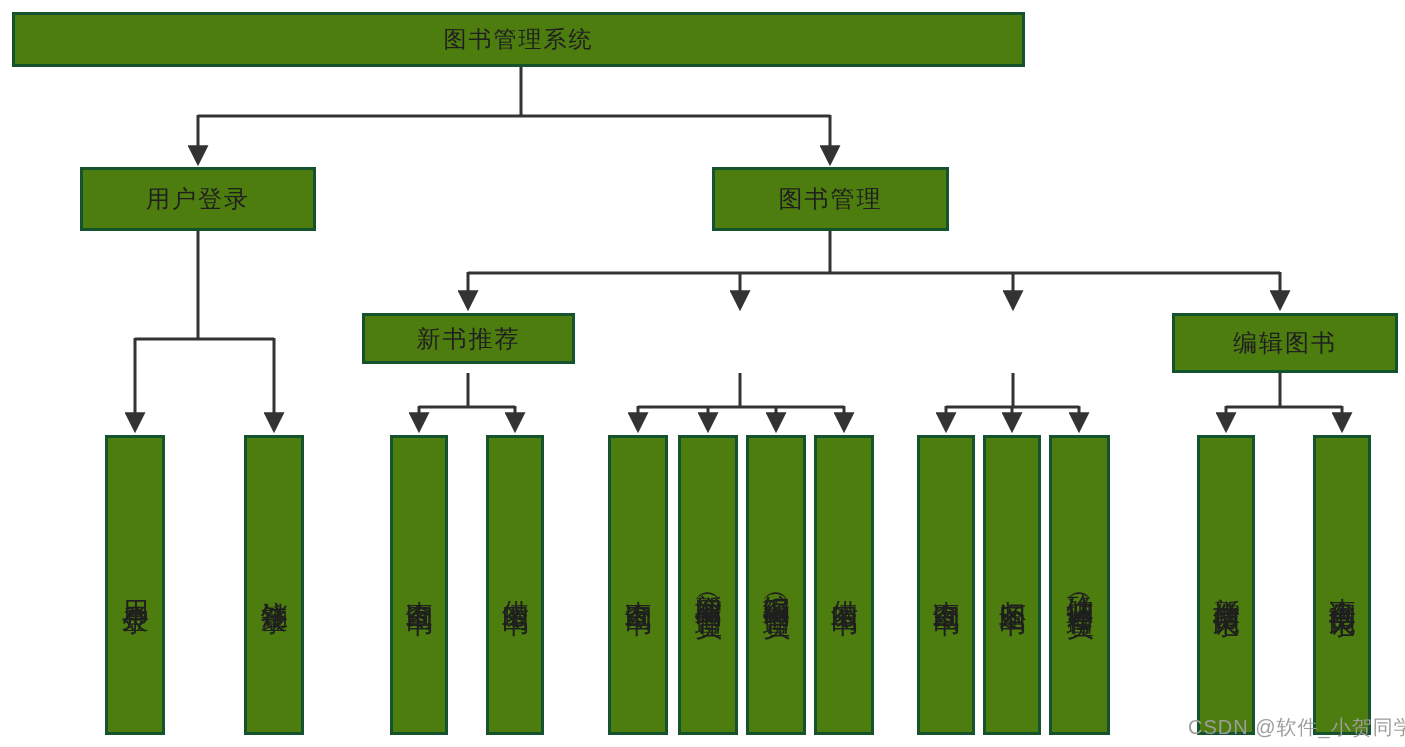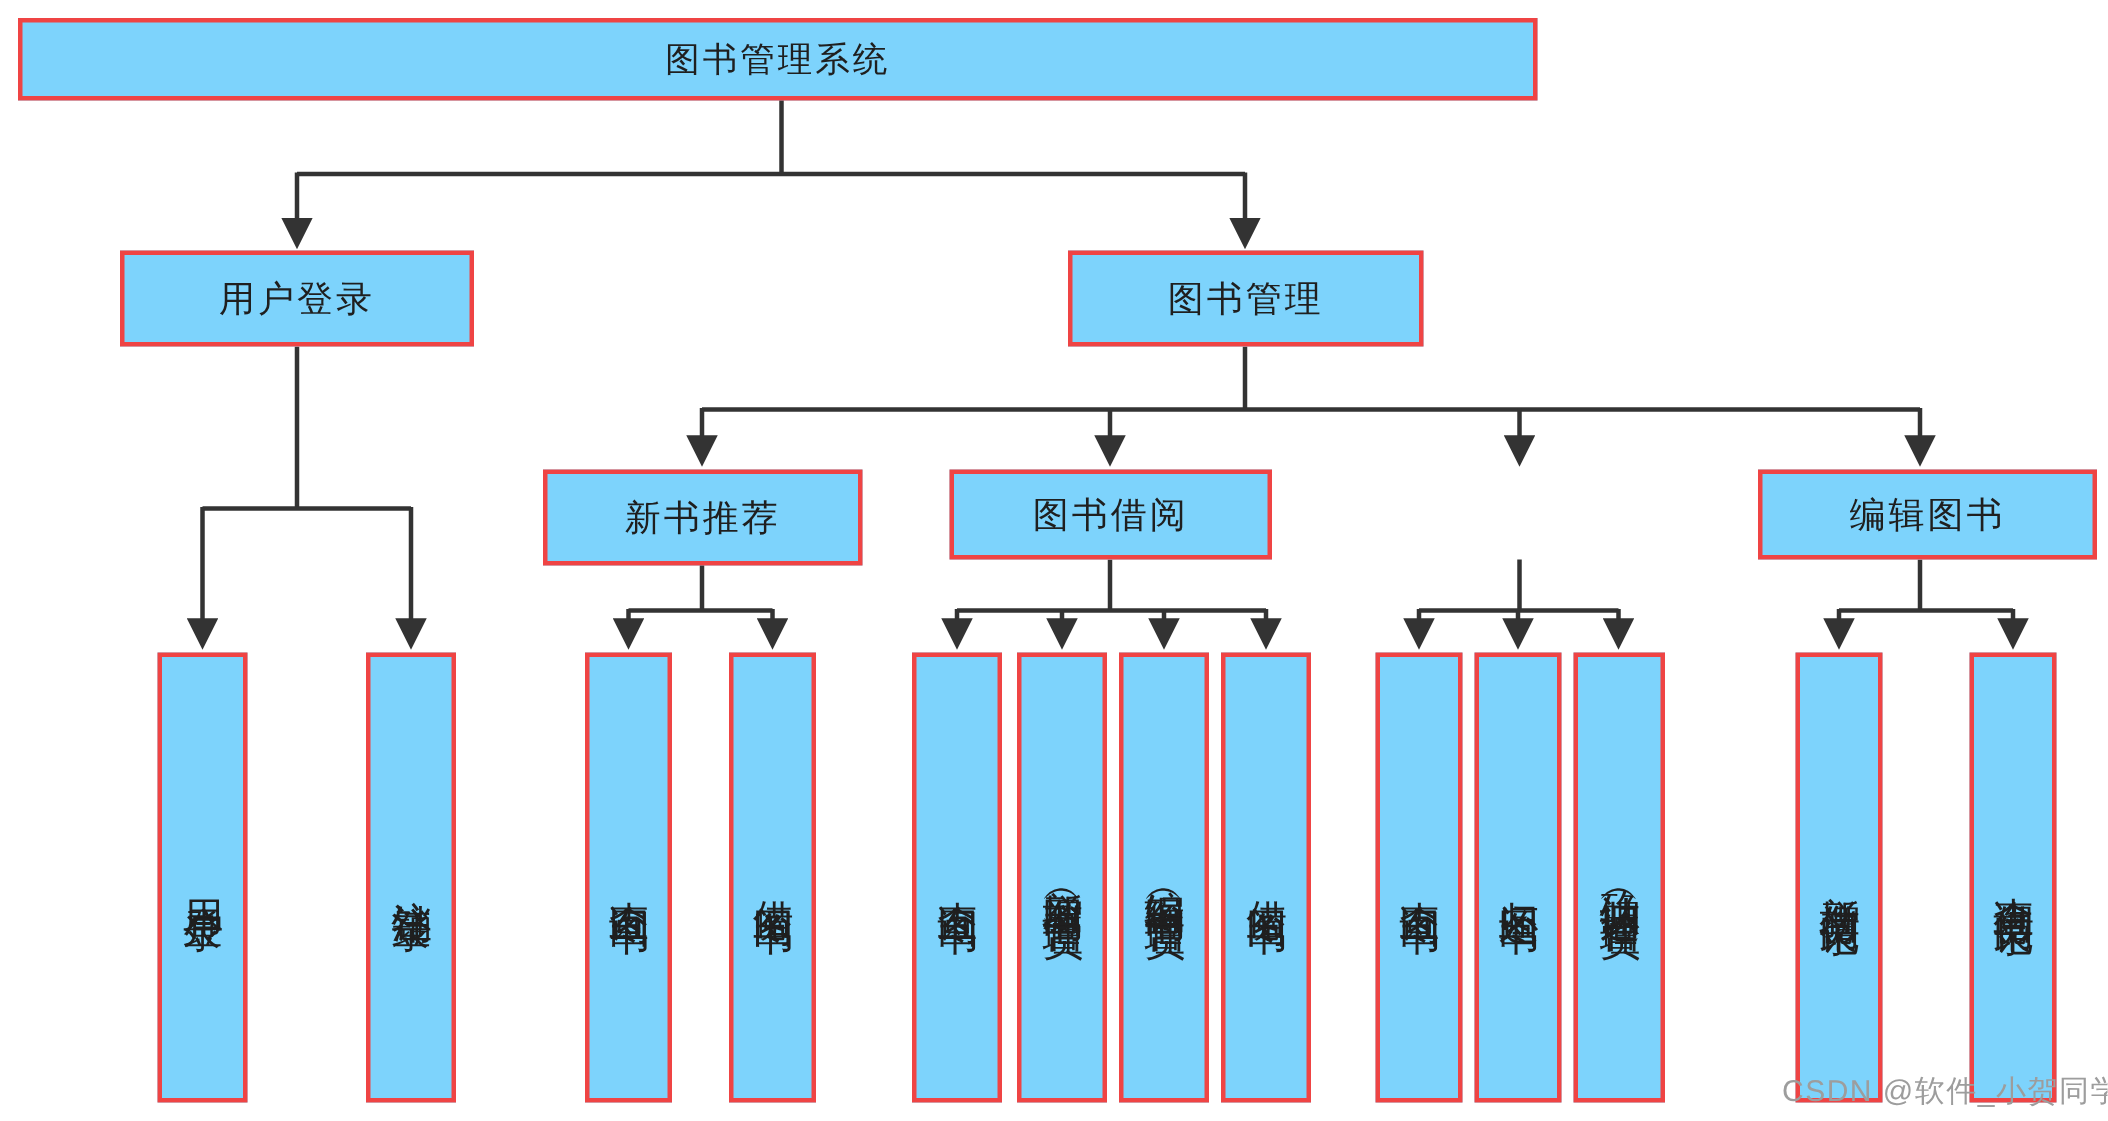--- a/index.html
+++ b/index.html
@@ -4,22 +4,22 @@
 <style>
   html, body { margin: 0; padding: 0; background: #ffffff; }
   body {
     width: 1405px; height: 747px; position: relative; overflow: hidden;
     font-family: "Liberation Sans", "DejaVu Sans", sans-serif;
     color: #222222;
   }
   .stage { position: absolute; left: 0; top: 0; width: 1405px; height: 747px; }
   svg.connectors { position: absolute; left: 0; top: 0; z-index: 1; }
   .node {
-    position: absolute; box-sizing: border-box; background: #7dd3fc;
-    border: 3px solid #ef4444; z-index: 2;
+    position: absolute; box-sizing: border-box; background: #4d7c0f;
+    border: 3px solid #14532d; z-index: 2;
     display: flex; align-items: center; justify-content: center;
     color: #1f1f1f; white-space: nowrap;
   }
   .node.root   { font-size: 23px; letter-spacing: 2px; }
   .node.branch { font-size: 24px; letter-spacing: 2px; }
   .node.leaf {
     writing-mode: vertical-rl; text-orientation: mixed;
     font-size: 27px; letter-spacing: 3px; line-height: 1;
     white-space: normal;
   }
@@ -81,22 +81,21 @@
       <path d="M1226,406 V429" marker-end="url(#arw)"></path>
       <path d="M1342,406 V429" marker-end="url(#arw)"></path>
     </g>
   </svg>
 
   <div class="node root" style="left:12px; top:12px; width:1013px; height:55px;">图书管理系统</div>
 
   <div class="node branch" style="left:80px; top:167px; width:236px; height:64px;">用户登录</div>
   <div class="node branch" style="left:712px; top:167px; width:237px; height:64px;text-align:right;">图书管理</div>
 
-  <div class="node branch" style="left:362px; top:313px; width:213px; height:64px;">新书推荐</div>
-  <div class="node branch" style="left:633px; top:313px; width:215px; height:60px;">图书借阅</div>
+  <div class="node branch" style="left:362px; top:313px; width:213px; height:51px;">新书推荐</div>
   <div class="node branch" style="left:1172px; top:313px; width:226px; height:60px;">编辑图书</div>
 
   <div class="node leaf" style="left:105px; top:435px; width:60px; height:300px;">用户登录</div>
   <div class="node leaf" style="left:244px; top:435px; width:60px; height:300px;">注销登录</div>
 
   <div class="node leaf" style="left:390px; top:435px; width:58px; height:300px;">查询图书</div>
   <div class="node leaf" style="left:486px; top:435px; width:58px; height:300px;">借阅图书</div>
 
   <div class="node leaf" style="left:608px; top:435px; width:60px; height:300px;">查询图书</div>
   <div class="node leaf" style="left:678px; top:435px; width:60px; height:300px;">新增图书（管理员）</div>

